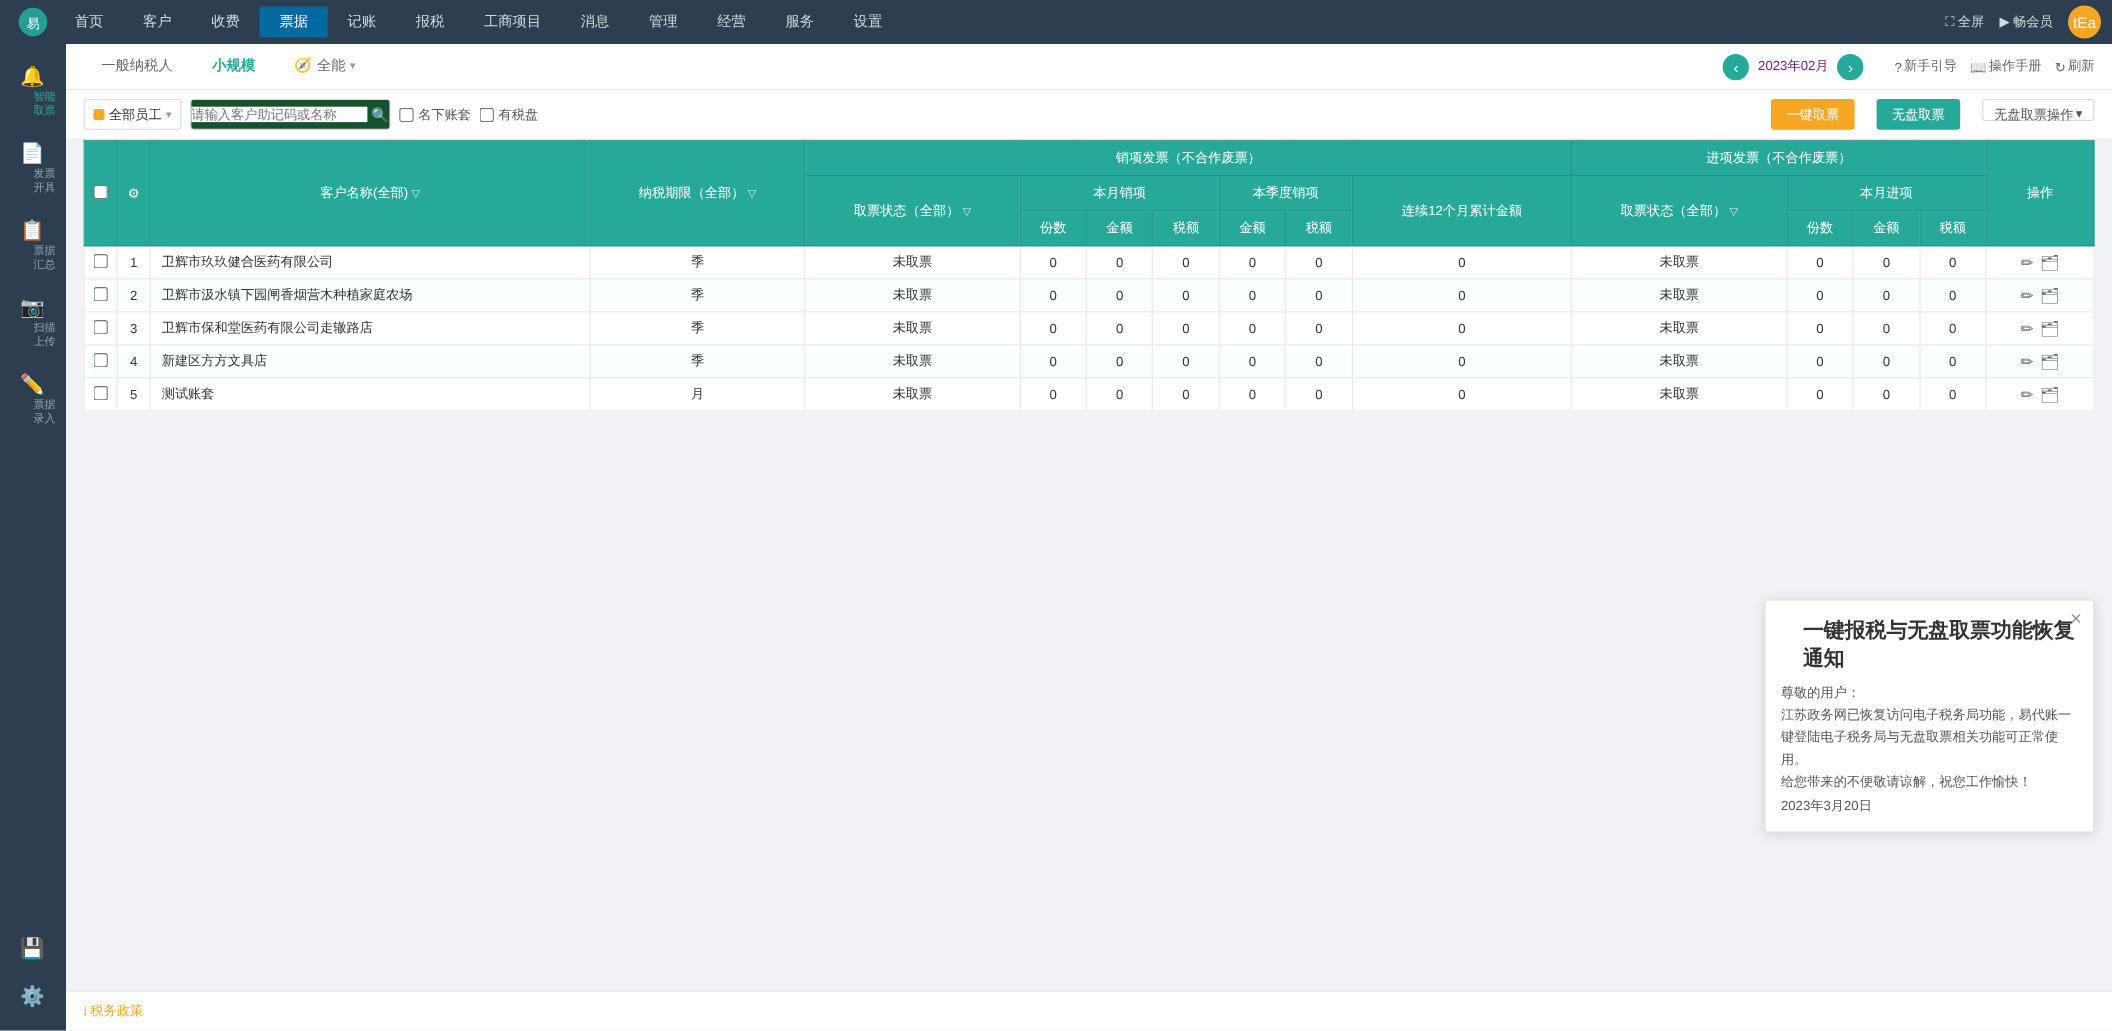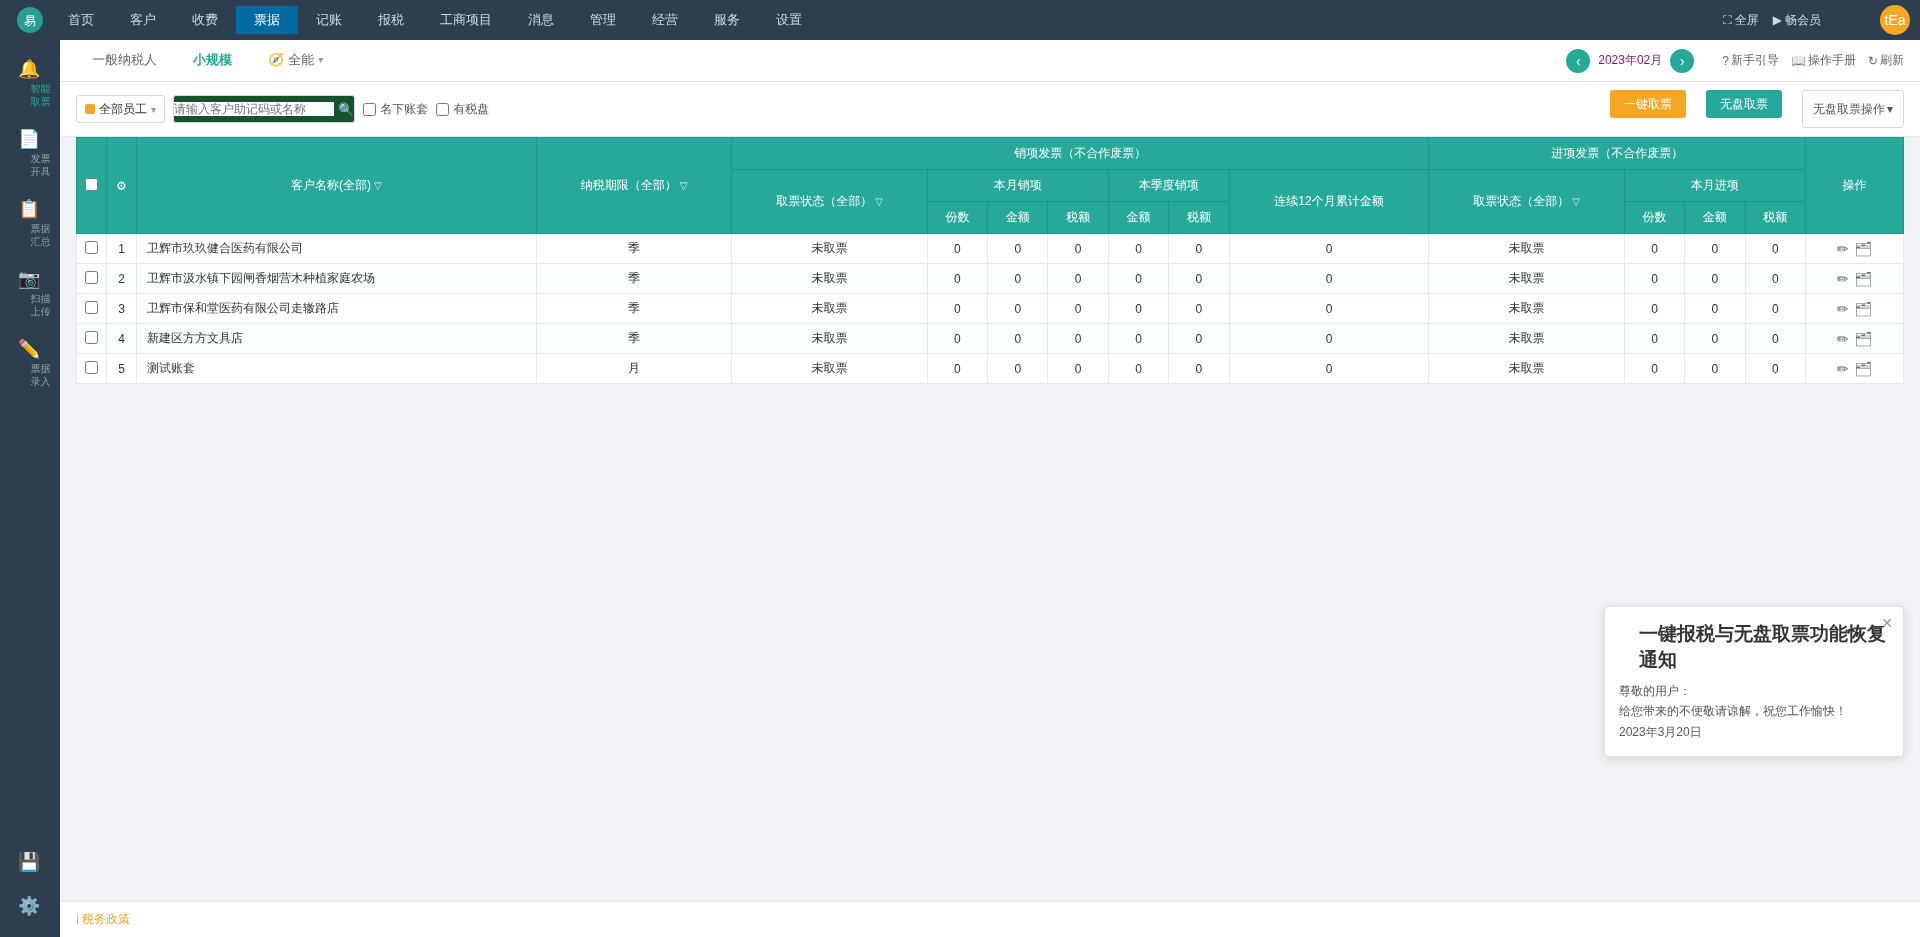--- a/index.html
+++ b/index.html
@@ -7,21 +7,21 @@
 
     
     .top-nav { display: flex; align-items: center; background: #2d3e50; height: 40px; padding: 0 10px; color: #fff; }
     .top-nav .logo { width: 40px; height: 40px; display: flex; align-items: center; justify-content: center; }
     .top-nav .logo svg { width: 28px; height: 28px; }
     .top-nav .nav-items { display: flex; flex: 1; }
     .top-nav .nav-item { padding: 0 18px; height: 28px; display: flex; align-items: center; cursor: pointer; font-size: 13px; color: #cdd; }
     .top-nav .nav-item.active { background: #0369a1; color: #fff; }
     .top-nav .nav-right { display: flex; align-items: center; gap: 14px; margin-left: auto; }
     .top-nav .nav-right span { font-size: 12px; color: #cdd; cursor: pointer; display: flex; align-items: center; gap: 3px; }
-    .top-nav .avatar { width: 30px; height: 30px; border-radius: 50%; background: #f5a623; display: flex; align-items: center; justify-content: center; color: #fff; font-size: 14px; cursor: pointer; margin-left: 45px; }
+    .top-nav .avatar { width: 30px; height: 30px; border-radius: 50%; background: #f5a623; display: flex; align-items: center; justify-content: center; color: #fff; font-size: 14px; cursor: pointer; }
 
     
     .layout { display: flex; height: calc(937px - 40px); }
     .sidebar { width: 60px; background: #2d3e50; display: flex; flex-direction: column; align-items: center; padding-top: 10px; gap: 4px; }
     .sidebar-item { width: 56px; display: flex; flex-direction: column; align-items: center; padding: 8px 4px; cursor: pointer; color: #8fa3b1; border-radius: 4px; }
     .sidebar-item.active { color: #27a99a; }
     .sidebar-item .si-icon { font-size: 18px; margin-bottom: 2px; }
     .sidebar-item .si-label { font-size: 10px; text-align: center; line-height: 1.3; margin-left: 21px; }
 
     
@@ -44,21 +44,21 @@
     .filter-select .sel-dot { width: 10px; height: 10px; border-radius: 2px; background: #f5a623; }
     .filter-select .chevron { font-size: 10px; color: #999; }
     .search-box { display: flex; align-items: center; border: 1px solid #d9d9d9; border-radius: 3px; background: #14532d; padding: 3px 0; height: 28px; gap: 4px; }
     .search-box input { border: none; outline: none; font-size: 12px; width: 160px; }
     .search-box .search-btn { cursor: pointer; color: #999; font-size: 13px; }
     .filter-checkbox { display: flex; align-items: center; gap: 4px; font-size: 12px; color: #555; cursor: pointer; }
     .filter-checkbox input { cursor: pointer; }
     .filter-right { margin-left: auto; display: flex; gap: 20px; }
     .btn-orange { background: #f5a623; color: #fff; border: none; border-radius: 3px; padding: 5px 14px; font-size: 12px; cursor: pointer; height: 28px; }
     .btn-teal { background: #27a99a; color: #fff; border: none; border-radius: 3px; padding: 5px 14px; font-size: 12px; cursor: pointer; height: 28px; }
-    .btn-dropdown { display: flex; align-items: center; gap: 2px; background: #fff; border: 1px solid #d9d9d9; border-radius: 3px; padding: 5px 10px; font-size: 12px; cursor: pointer; height: 38px; color: #555; }
+    .btn-dropdown { display: flex; gap: 2px; background: #fff; border: 1px solid #d9d9d9; border-radius: 3px; padding: 5px 10px; font-size: 12px; cursor: pointer; height: 20px; color: #555; }
 
     
     .table-container { flex: 1; overflow: auto; padding: 0 16px 16px 16px; }
     table { width: 100%; border-collapse: collapse; background: #fff; }
     thead tr th { background: #27a99a; color: #fff; padding: 7px 6px; font-size: 12px; font-weight: normal; text-align: center; border: 1px solid #1f9488; white-space: nowrap; }
     tbody tr { background: #fff; }
     tbody tr:nth-child(even) { background: #f9fffe; }
     tbody td { padding: 6px 6px; font-size: 12px; text-align: center; border: 1px solid #e8e8e8; color: #333; white-space: nowrap; }
     tbody td.name-cell { text-align: left; padding-left: 10px; }
     .checkbox-cell { width: 30px; }
@@ -393,16 +393,17 @@
       </span>
     </div>
   </div>
 </div>
 
 <div class="popup-notice">
   <div class="popup-close">✕</div>
   <div class="popup-title">一键报税与无盘取票功能恢复通知</div>
   <div class="popup-body">
     <div>尊敬的用户：</div>
+    <div>江苏政务网已恢复访问电子税务局功能，易代账一键登陆电子税务局与无盘取票相关功能可正常使用。</div>
     <div>给您带来的不便敬请谅解，祝您工作愉快！</div>
     <div>2023年3月20日</div>
   </div>
 </div>
 
 </body></html>

